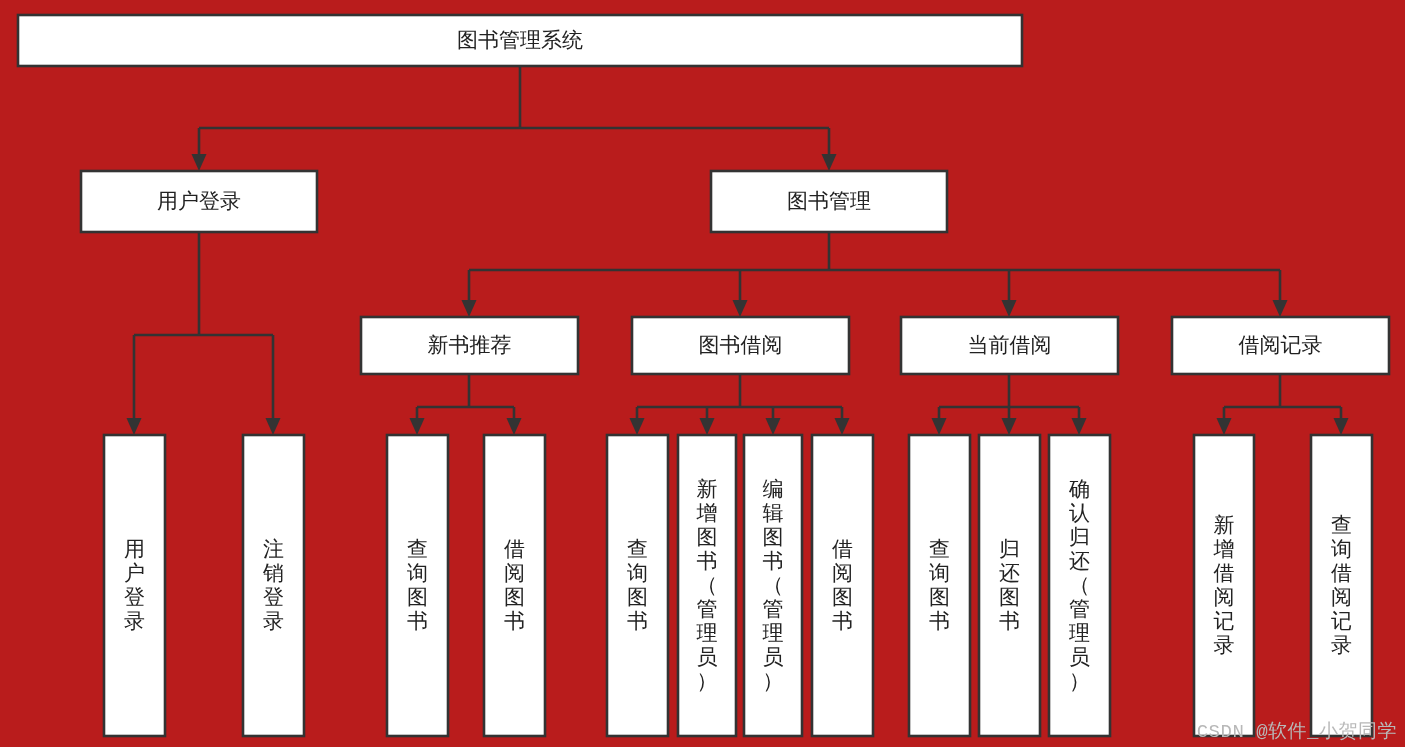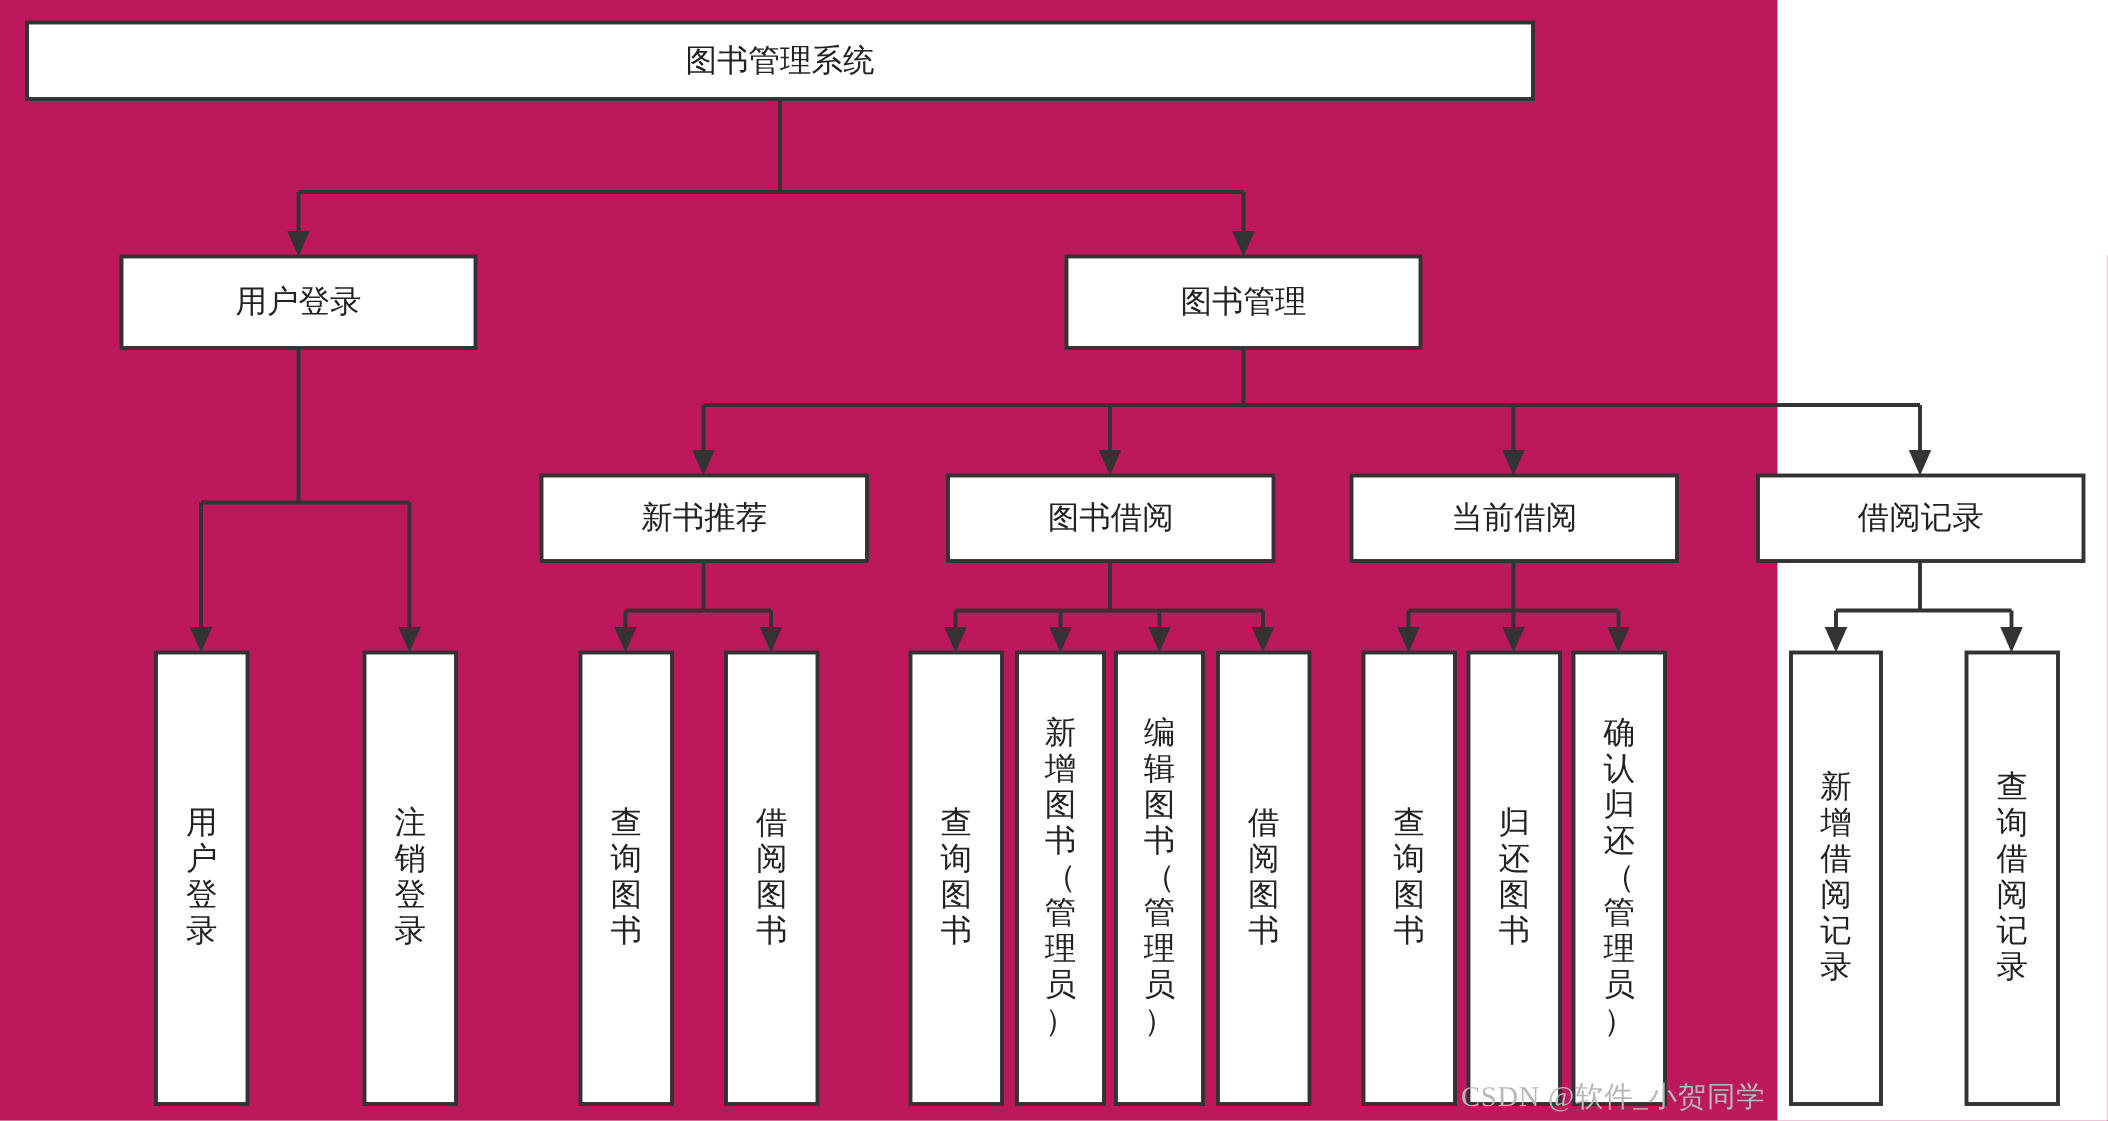--- a/index.html
+++ b/index.html
@@ -10,23 +10,23 @@
   }
   body {
     width: 1405px;
     height: 747px;
     font-family: "Liberation Sans", "DejaVu Sans", sans-serif;
     overflow: hidden;
     position: relative;
   }
   #diagram-root {
     position: relative;
-    width: 1185px;
+    width: 1405px;
     height: 747px;
-    background: #be185d;
+    background: #b91c1c;
   }
   svg.diagram-canvas {
     position: absolute;
     top: 0;
     left: 0;
     width: 1405px;
     height: 747px;
     display: block;
   }
   .node-rect {
@@ -48,21 +48,21 @@
     fill: #222222;
     font-family: "Liberation Sans", "DejaVu Sans", sans-serif;
     font-size: 21px;
     text-anchor: middle;
     dominant-baseline: middle;
   }
   .watermark-text {
     position: absolute;
     right: 8px;
     bottom: 3px;
-    font-family: Liberation Serif, serif;
+    font-family: Liberation Mono, monospace;
     font-size: 19px;
     color: #b8b8b8;
     letter-spacing: 0.5px;
     white-space: nowrap;
     user-select: none;
   }
 </style>
 </head>
 <body>
 

